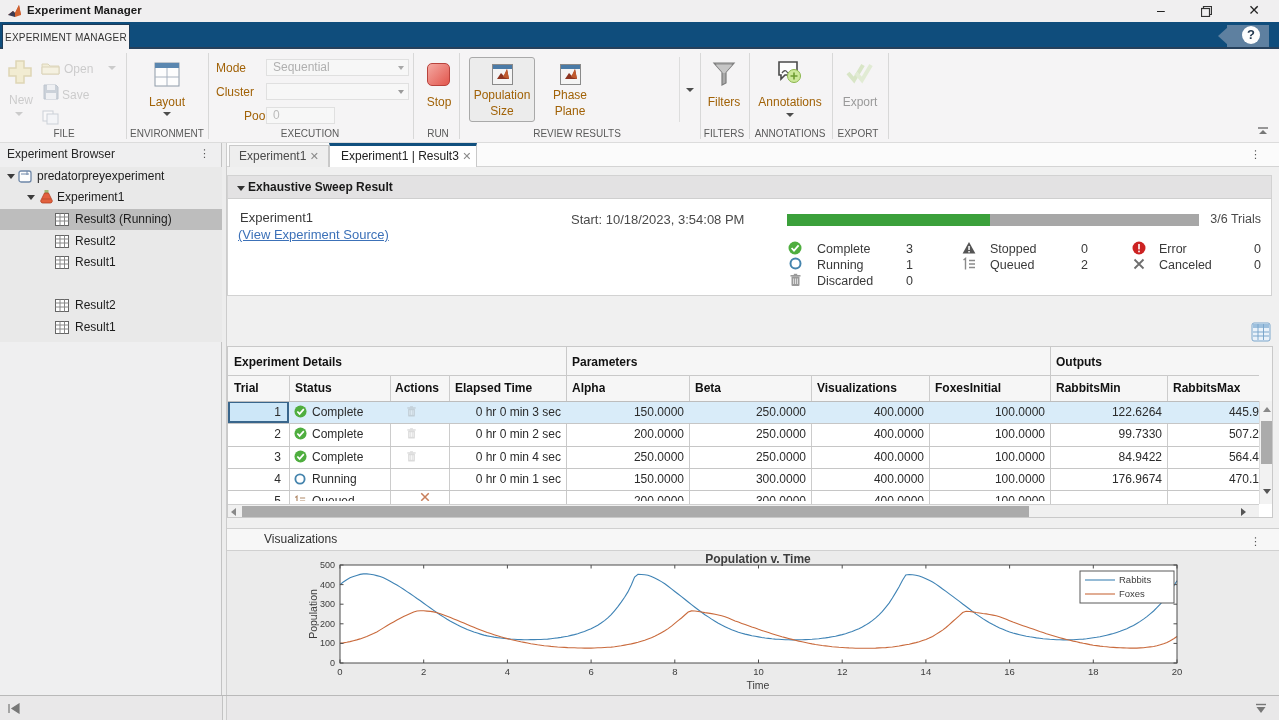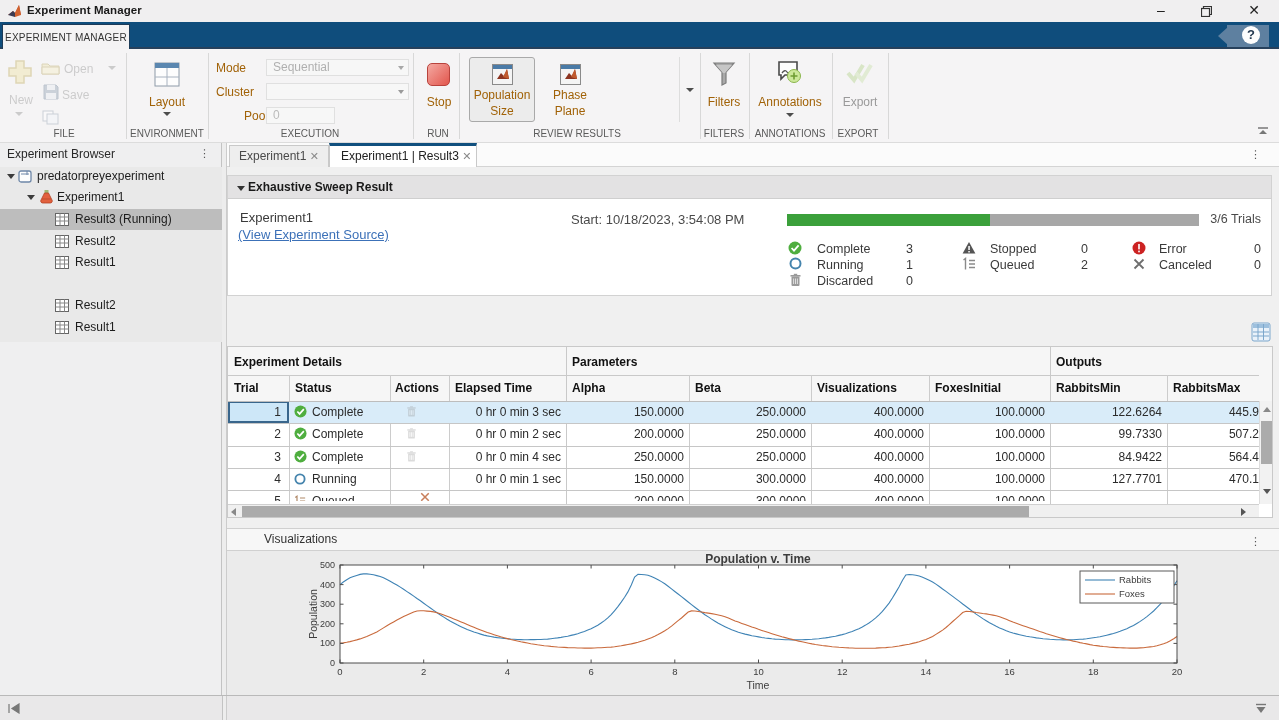--- a/index.html
+++ b/index.html
@@ -401,21 +401,21 @@
 <div class="cell num" style="left:0px;top:4px;width:53px;">4</div>
 <svg width="12" height="12" viewBox="0 0 13 13" style="position:absolute;left:66px;top:5px;">
         <circle cx="6.5" cy="6.5" r="5" fill="#fff" stroke="#4584ad" stroke-width="2"></circle>
       </svg>
       <div class="cell" style="left:84px;top:4px;">Running</div>
 <div class="cell num" style="left:221px;top:4px;width:112px;">0 hr 0 min 1 sec</div>
 <div class="cell num" style="left:338px;top:4px;width:118px;">150.0000</div>
 <div class="cell num" style="left:461px;top:4px;width:117px;">300.0000</div>
 <div class="cell num" style="left:583px;top:4px;width:113px;">400.0000</div>
 <div class="cell num" style="left:701px;top:4px;width:116px;">100.0000</div>
-<div class="cell num" style="left:822px;top:4px;width:112px;">127.7701</div>
+<div class="cell num" style="left:822px;top:4px;width:112px;">176.9674</div>
 <div class="cell num" style="left:939px;top:4px;width:112px;">470.1340</div>
 </div>
 <div class="hline" style="left:0;top:143.20000000000002px;width:1031px;"></div>
 <div class="abs" style="left:0;top:143.2px;width:1031px;height:11px;overflow:hidden;">
 <div class="cell num" style="left:0px;top:4px;width:53px;">5</div>
 <svg width="12" height="12" viewBox="0 0 14 14" style="position:absolute;left:66px;top:5px;">
         <path d="M1.5 3 l2 -1.5 v11" fill="none" stroke="#b08968" stroke-width="1.4"></path>
         <path d="M7 3.5 h6 M7 7 h6 M7 10.5 h6" stroke="#b08968" stroke-width="1.4"></path>
       </svg>
       <div class="cell" style="left:84px;top:4px;">Queued</div>

